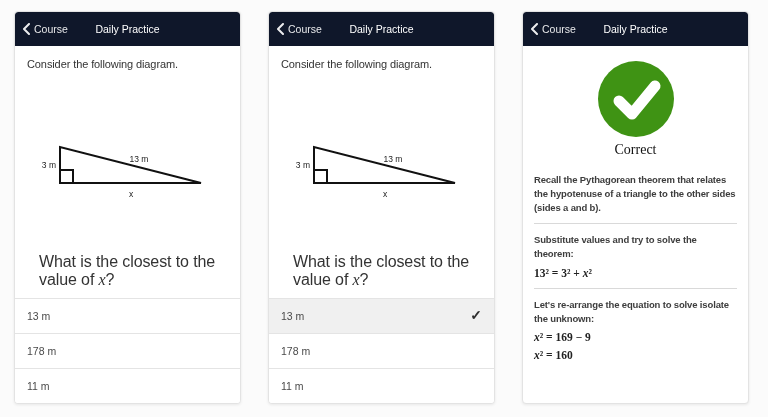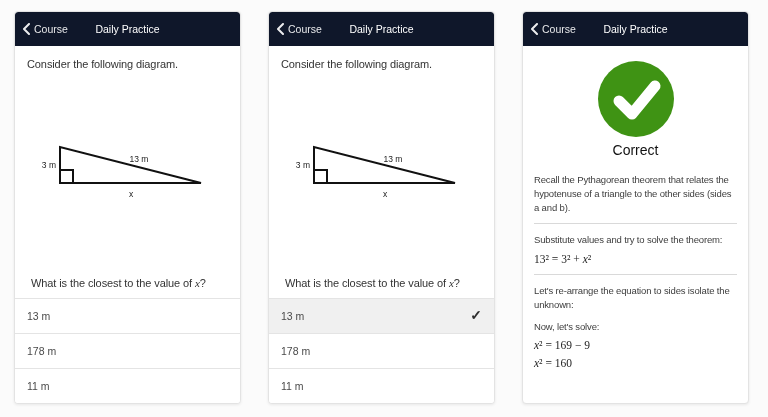--- a/index.html
+++ b/index.html
@@ -41,23 +41,23 @@
     font-size:10.5px;font-weight:400;color:#fff;
   }
   
   .prompt{
     padding:12px 12px 0;
     font-size:11px;letter-spacing:-.1px;color:#333;
   }
   .diagram{position:absolute;top:119px;left:0;display:block;}
   .diagram text{font-family:"Liberation Sans",sans-serif;font-size:8.5px;fill:#222;}
   .question{
-    position:absolute;left:4px;right:0;bottom:105px;
+    position:absolute;left:12px;right:0;bottom:105px;
     padding:0 12px 9px;
-    font-size:11px;letter-spacing:-.1px;color:#333;
+    font-size:16px;letter-spacing:-.1px;color:#333;
   }
   .question i{font-family:"Liberation Serif","DejaVu Serif",serif;font-style:italic;}
   .options{position:absolute;left:0;right:0;bottom:0;}
   .option{
     position:relative;height:34px;
     border-top:1px solid #e4e4e4;
     display:flex;align-items:center;
     padding:0 12px;
     font-size:10.5px;color:#4a4a4a;
     background:#fff;cursor:pointer;
@@ -71,22 +71,23 @@
   .result-circle{
     width:76px;height:76px;border-radius:50%;
     background:#3f9314;
     margin:15px auto 0;
     display:flex;align-items:center;justify-content:center;
   }
   .result-label{
     text-align:center;
     font-size:14px;color:#111;
     margin-top:5px;
-  }
-  .explain{padding:7px 11px 0;color:#3d3d3d;}
+    font-family:Liberation Serif, serif;
+  }
+  .explain{padding:7px 11px 0;color:#3d3d3d;font-weight:bold;}
   .etext{margin:8px 0 2px;font-size:9.5px;line-height:1.45;letter-spacing:-.15px;}
   .math{
     margin:6px 0;
     font-size:11.5px;color:#222;
     font-family:"Liberation Serif","DejaVu Serif",serif;
   }
   .math i{font-style:italic;}
   hr.divider{border:none;border-top:1px solid #d9d9d9;margin:9px 0;}
 </style>
 </head>
@@ -184,20 +185,19 @@
       </svg>
     </div>
     <div class="result-label">Correct</div>
 
     <div class="explain">
       <p class="etext">Recall the Pythagorean theorem that relates the hypotenuse of a triangle to the other sides (sides a and b).</p>
       <hr class="divider">
       <p class="etext">Substitute values and try to solve the theorem:</p>
       <p class="math">13² = 3² + <i>x</i>²</p>
       <hr class="divider">
-      <p class="etext">Let's re-arrange the equation to sides isolate the unknown:</p>
-      <p class="etext">Now, let's solve:</p>
+      <p class="etext">Let's re-arrange the equation to solve isolate the unknown:</p>
       <p class="math"><i>x</i>² = 169 − 9</p>
       <p class="math"><i>x</i>² = 160</p>
     </div>
   </section>
 
 </div>
 
 </body></html>

